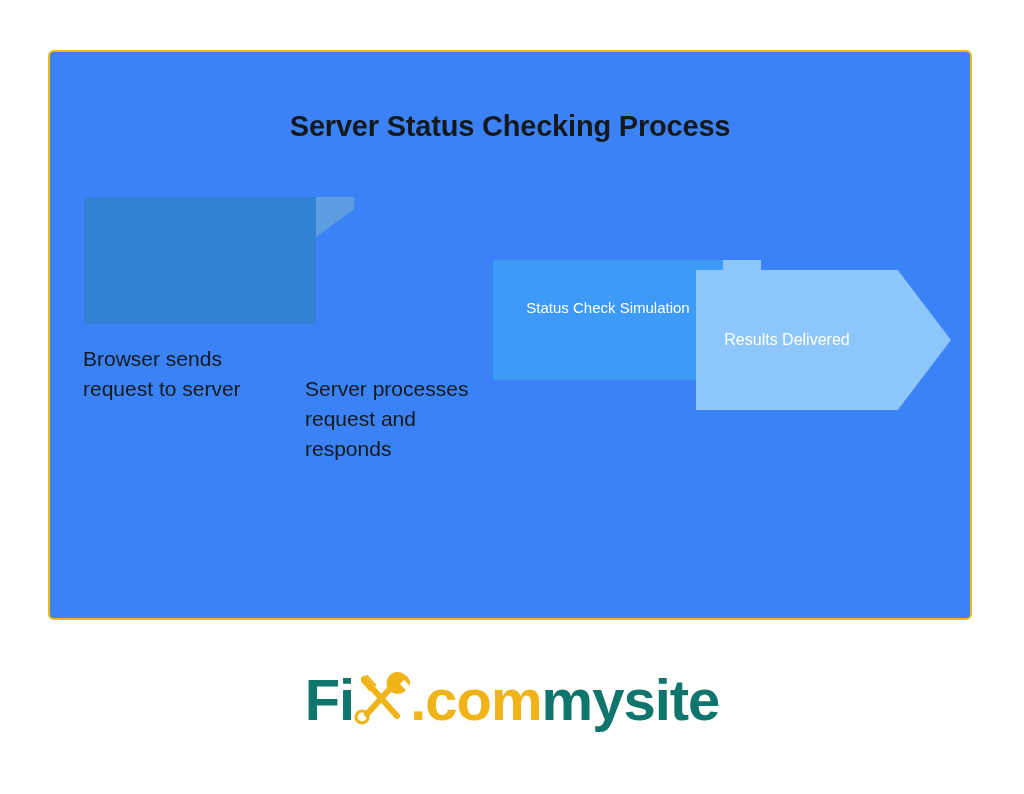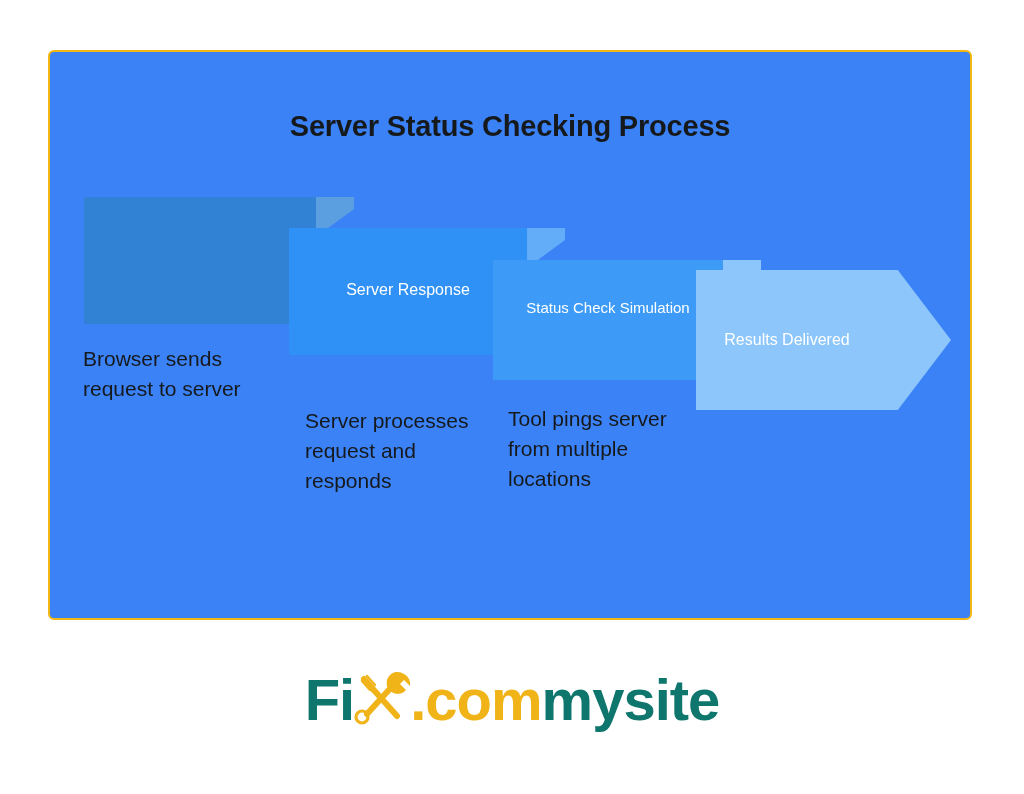--- a/index.html
+++ b/index.html
@@ -114,37 +114,29 @@
   <div id="flow-stages">
 
     <div class="stage" style="left:34px; top:145px; width:270px; height:127px;">
       <svg class="stage-shape" width="270" height="127" viewBox="0 0 270 127">
         <rect x="0" y="0" width="232" height="127" fill="#3181D4"></rect>
         <polygon points="232,0 270,0 270,12 232,40" fill="#5C9FE0"></polygon>
       </svg>
     </div>
     <div class="stage-caption" style="left:33px; top:292px; width:190px;">Browser sends request to server</div>
 
-    <div class="stage" style="left:239px; top:176px; width:276px; height:127px;">
-      <svg class="stage-shape" width="276" height="127" viewBox="0 0 276 127">
-        <rect x="0" y="0" width="238" height="127" fill="#2F90F5"></rect>
-        <polygon points="238,0 276,0 276,12 238,40" fill="#62ACF8"></polygon>
-      </svg>
-      <div class="stage-label" style="left:0; top:52px; width:238px;">Server Response</div>
-    </div>
-    <div class="stage-caption" style="left:255px; top:322px; width:175px;margin-top:32px;">Server processes request and responds</div>
+    <div class="stage-caption" style="left:255px; top:322px; width:175px;">Server processes request and responds</div>
 
     <div class="stage" style="left:443px; top:208px; width:268px; height:120px;">
       <svg class="stage-shape" width="268" height="120" viewBox="0 0 268 120">
         <rect x="0" y="0" width="230" height="120" fill="#3D9BF7"></rect>
         <polygon points="230,0 268,0 268,12 230,40" fill="#8CC6FA"></polygon>
       </svg>
       <div class="stage-label small" style="left:0; top:38px; width:230px;">Status Check Simulation</div>
     </div>
-    <div class="stage-caption" style="left:458px; top:352px; width:170px;">Tool pings server from multiple locations</div>
 
     <div class="stage" style="left:646px; top:218px; width:255px; height:140px;">
       <svg class="stage-shape" width="255" height="140" viewBox="0 0 255 140">
         <polygon points="0,0 182,0 182,-26 255,70 182,166 182,140 0,140" fill="#8CC6FA"></polygon>
       </svg>
       <div class="stage-label" style="left:0; top:60px; width:182px;">Results Delivered</div>
     </div>
 
   </div>
 </div>

